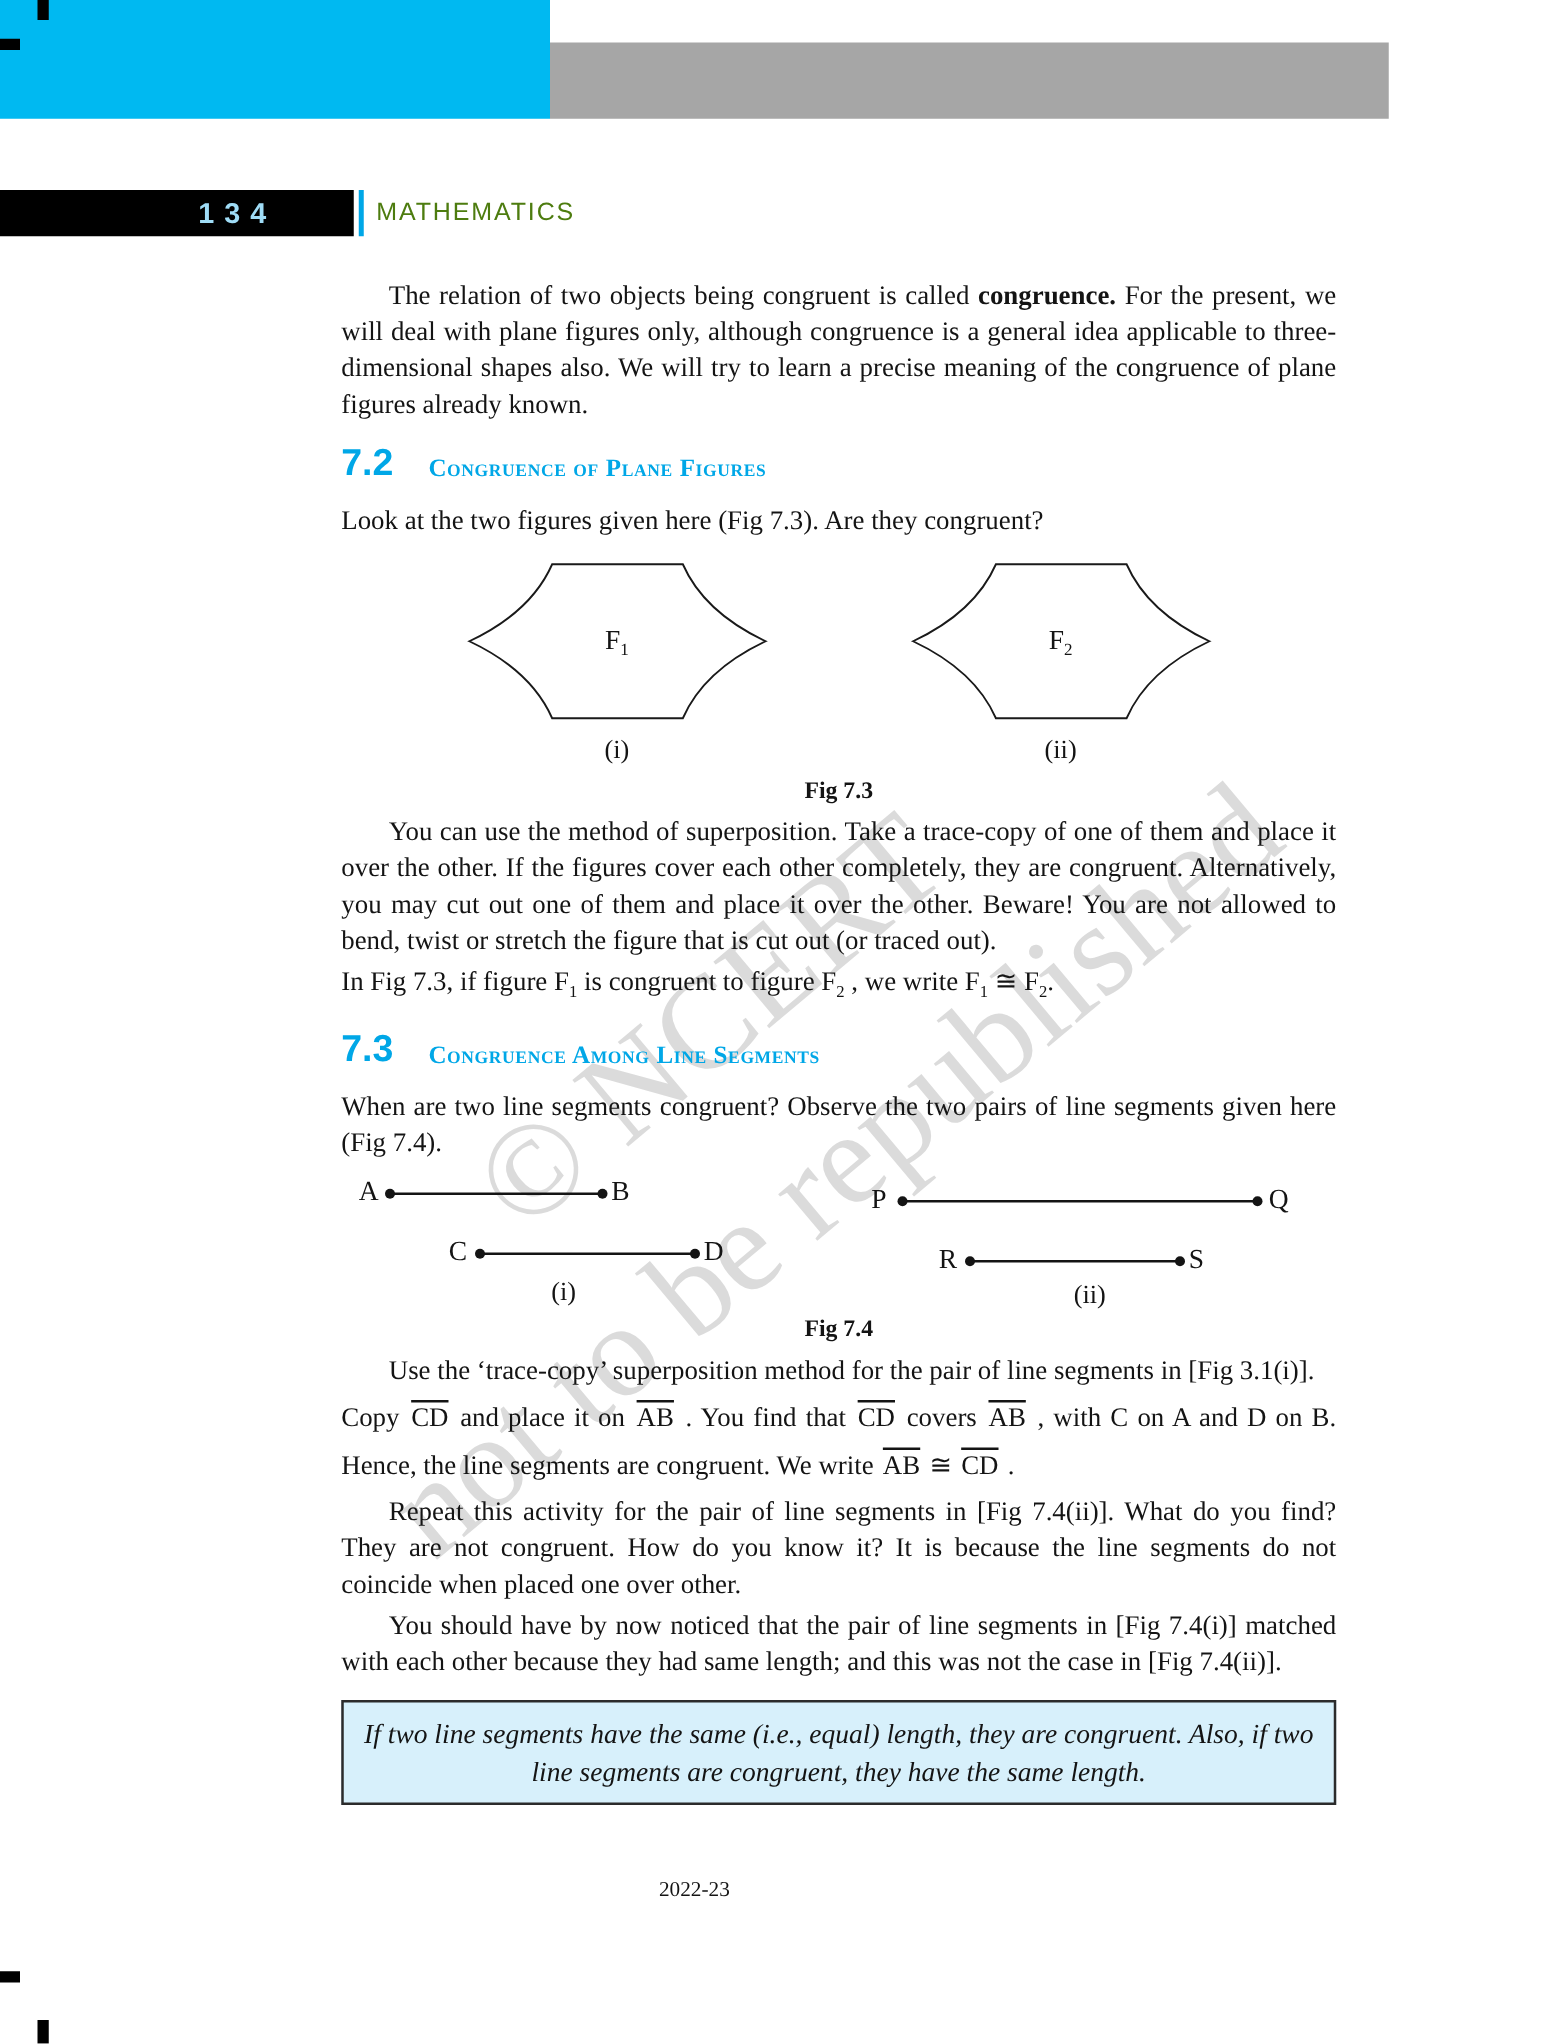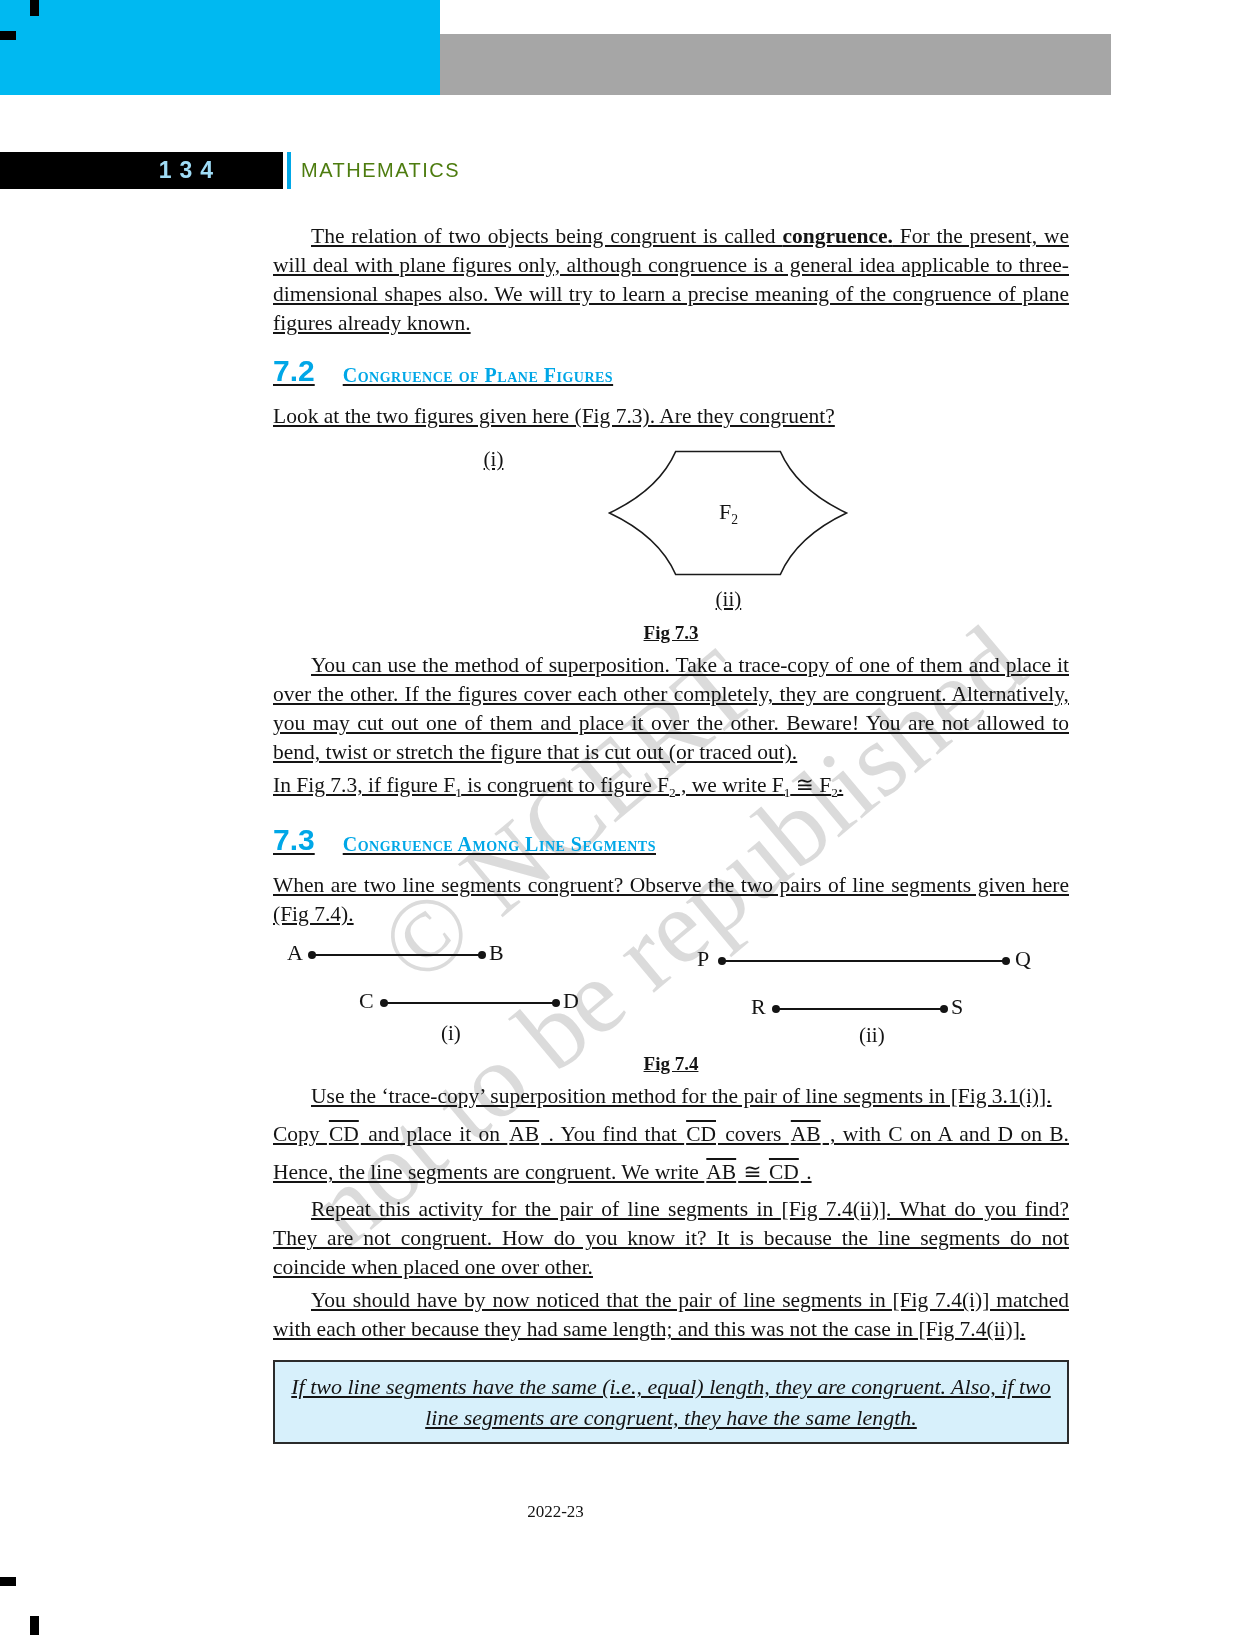--- a/index.html
+++ b/index.html
@@ -26,21 +26,21 @@
   .head-rule { width:4px; height:37px; background:var(--accent,#00A7E7); }
   .head-title { font-family:"Liberation Sans",sans-serif; font-size:20px; color:#4d7c0f; letter-spacing:1.5px; }
   
   .watermark {
     position:absolute; left:110px; top:720px; width:1020px; height:320px; z-index:0;
     transform:rotate(-40deg); text-align:center; pointer-events:none;
     color:rgba(125,125,125,0.28); font-size:106px; line-height:155px; font-family:"Liberation Serif",serif;
   }
   
   .content { position:absolute; left:273px; top:218px; width:796px; z-index:1;
-    font-size:21.5px; line-height:29px; text-align:justify;text-decoration:underline; }
+    font-size:21.5px; line-height:29px; text-align:justify; }
   p.para { margin-top:4px; }
   p.indent { text-indent:38px; }
   p.wide { line-height:38px; }
   b { font-weight:bold; }
   sub { font-size:0.62em; }
   .ovl { text-decoration:overline; text-decoration-thickness:1.5px; padding:13px 2px; }
   
   .sec-head { margin:18px 0 12px; color:var(--accent,#00A7E7); text-align:left; }
   .sec-num { font-family:"Liberation Sans",sans-serif; font-weight:bold; font-size:30px; margin-right:28px; vertical-align:1px; }
   .sec-title { font-weight:bold; font-variant:small-caps; font-size:20px; letter-spacing:0.5px; }
@@ -99,20 +99,26 @@
     <p class="para indent"><span>The relation of two objects being congruent is called </span><b>congruence.</b><span> For the present, we will deal with plane figures only, although congruence is a general idea applicable to three-dimensional shapes also. We will try to learn a precise meaning of the congruence of plane figures already known.</span></p>
 
     <div class="sec-head">
       <span class="sec-num">7.2</span><span class="sec-title">Congruence of Plane Figures</span>
     </div>
 
     <p class="para">Look at the two figures given here (Fig 7.3). Are they congruent?</p>
 
     <div class="fig73">
       <div>
+        <div class="fig-shape">
+          <svg viewBox="0 0 260 150">
+            <path d="M 3 75 Q 56 50 74 9 L 186 9 Q 204 50 257 75 Q 204 100 186 141 L 74 141 Q 56 100 3 75 Z" fill="none" stroke="#1a1a1a" stroke-width="1.6"></path>
+          </svg>
+          <span class="fig-label"><span>F</span><sub>1</sub></span>
+        </div>
         <div class="fig-sub">(i)</div>
       </div>
       <div>
         <div class="fig-shape">
           <svg viewBox="0 0 260 150">
             <path d="M 3 75 Q 56 50 74 9 L 186 9 Q 204 50 257 75 Q 204 100 186 141 L 74 141 Q 56 100 3 75 Z" fill="none" stroke="#1a1a1a" stroke-width="1.6"></path>
           </svg>
           <span class="fig-label"><span>F</span><sub>2</sub></span>
         </div>
         <div class="fig-sub">(ii)</div>

